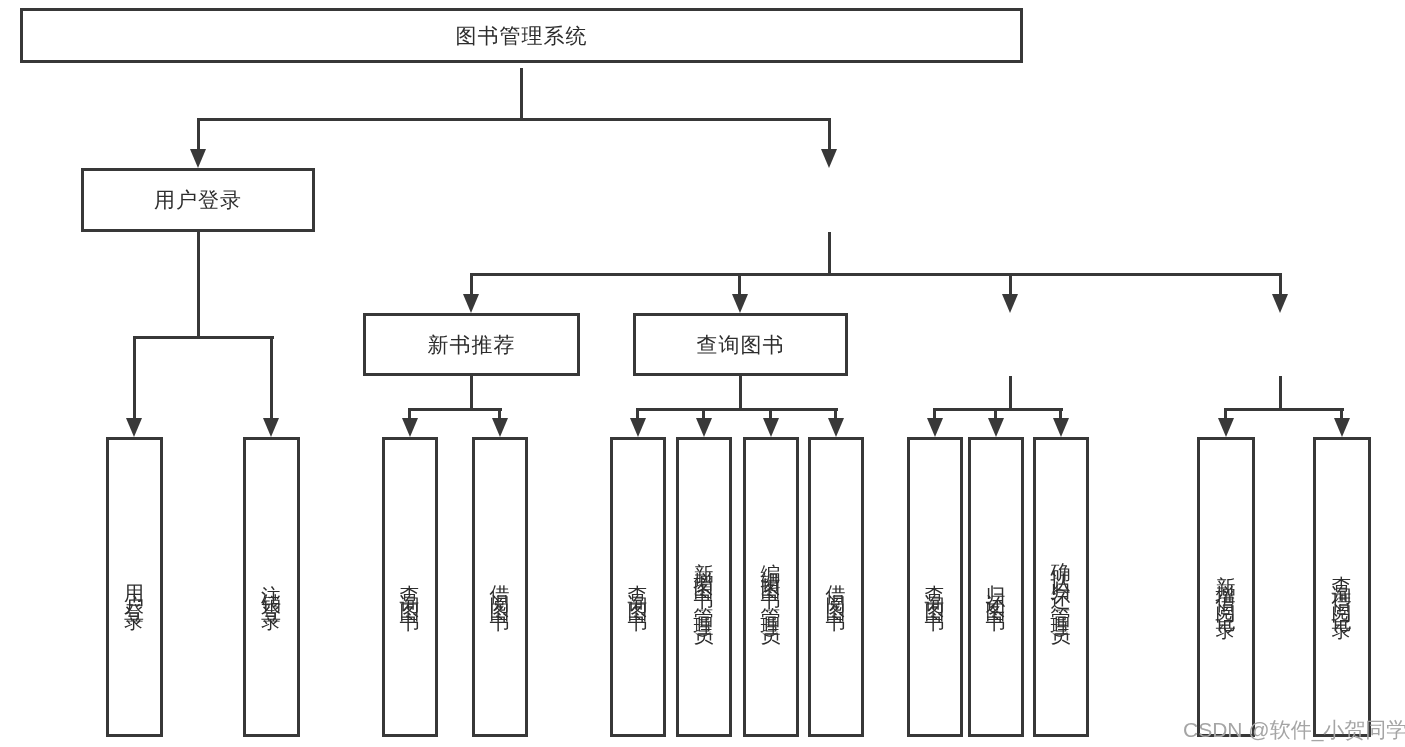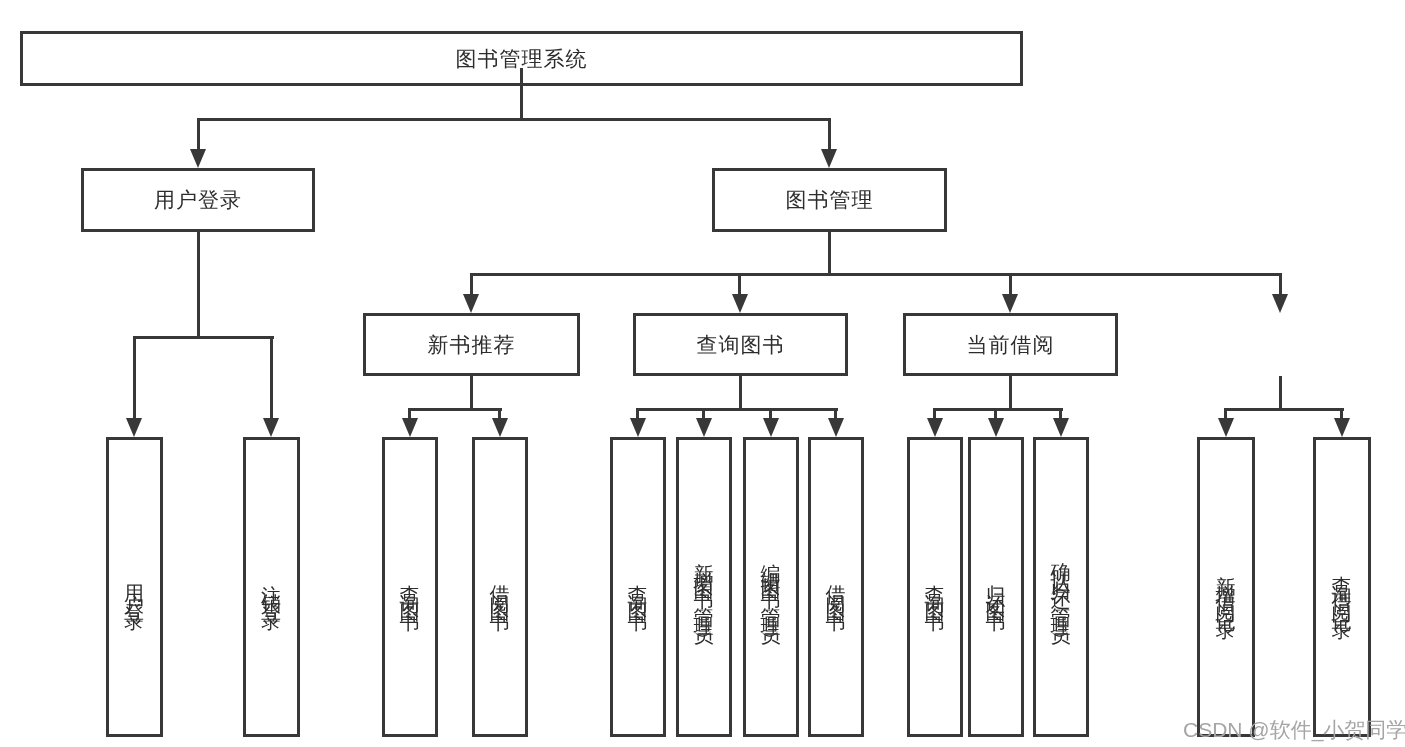--- a/index.html
+++ b/index.html
@@ -48,36 +48,33 @@
     color: #a5a5a5;
     white-space: nowrap;
     z-index: 5;
   }
 </style>
 </head>
 <body>
 
 <div class="canvas">
 
-  <div class="box" style="left:20px; top:31px; width:1003px; height:55px;">
+  <div class="box" style="left:20px; top:8px; width:1003px; height:55px;">
     <span class="hlabel">图书管理系统</span>
   </div>
 
   <div class="vl" style="left:520px; top:68px; height:50px;"></div>
   <div class="hl" style="left:197px; top:118px; width:634px;"></div>
   <div class="vl" style="left:197px; top:118px; height:33px;"></div>
   <div class="arrow" style="left:190px; top:149px;"></div>
   <div class="vl" style="left:828px; top:118px; height:33px;"></div>
   <div class="arrow" style="left:821px; top:149px;"></div>
 
   <div class="box" style="left:81px; top:168px; width:234px; height:64px;">
     <span class="hlabel">用户登录</span>
-  </div>
-  <div class="box" style="left:712px; top:168px; width:235px; height:64px;">
-    <span class="hlabel">图书管理</span>
   </div>
 
   <div class="vl" style="left:197px; top:232px; height:104px;"></div>
   <div class="hl" style="left:133px; top:336px; width:141px;"></div>
   <div class="vl" style="left:133px; top:336px; height:84px;"></div>
   <div class="arrow" style="left:126px; top:418px;"></div>
   <div class="vl" style="left:270px; top:336px; height:84px;"></div>
   <div class="arrow" style="left:263px; top:418px;"></div>
 
   <div class="vl" style="left:828px; top:232px; height:41px;"></div>
@@ -89,23 +86,20 @@
   <div class="vl" style="left:1009px; top:273px; height:23px;"></div>
   <div class="arrow" style="left:1002px; top:294px;"></div>
   <div class="vl" style="left:1279px; top:273px; height:23px;"></div>
   <div class="arrow" style="left:1272px; top:294px;"></div>
 
   <div class="box" style="left:363px; top:313px; width:217px; height:63px;">
     <span class="hlabel">新书推荐</span>
   </div>
   <div class="box" style="left:633px; top:313px; width:215px; height:63px;">
     <span class="hlabel">查询图书</span>
-  </div>
-  <div class="box" style="left:903px; top:313px; width:215px; height:63px;">
-    <span class="hlabel">当前借阅</span>
   </div>
 
   <div class="vl" style="left:470px; top:376px; height:32px;"></div>
   <div class="hl" style="left:408px; top:408px; width:94px;"></div>
   <div class="vl" style="left:408px; top:408px; height:12px;"></div>
   <div class="arrow" style="left:402px; top:418px;"></div>
   <div class="vl" style="left:498px; top:408px; height:12px;"></div>
   <div class="arrow" style="left:492px; top:418px;"></div>
 
   <div class="vl" style="left:739px; top:376px; height:32px;"></div>

